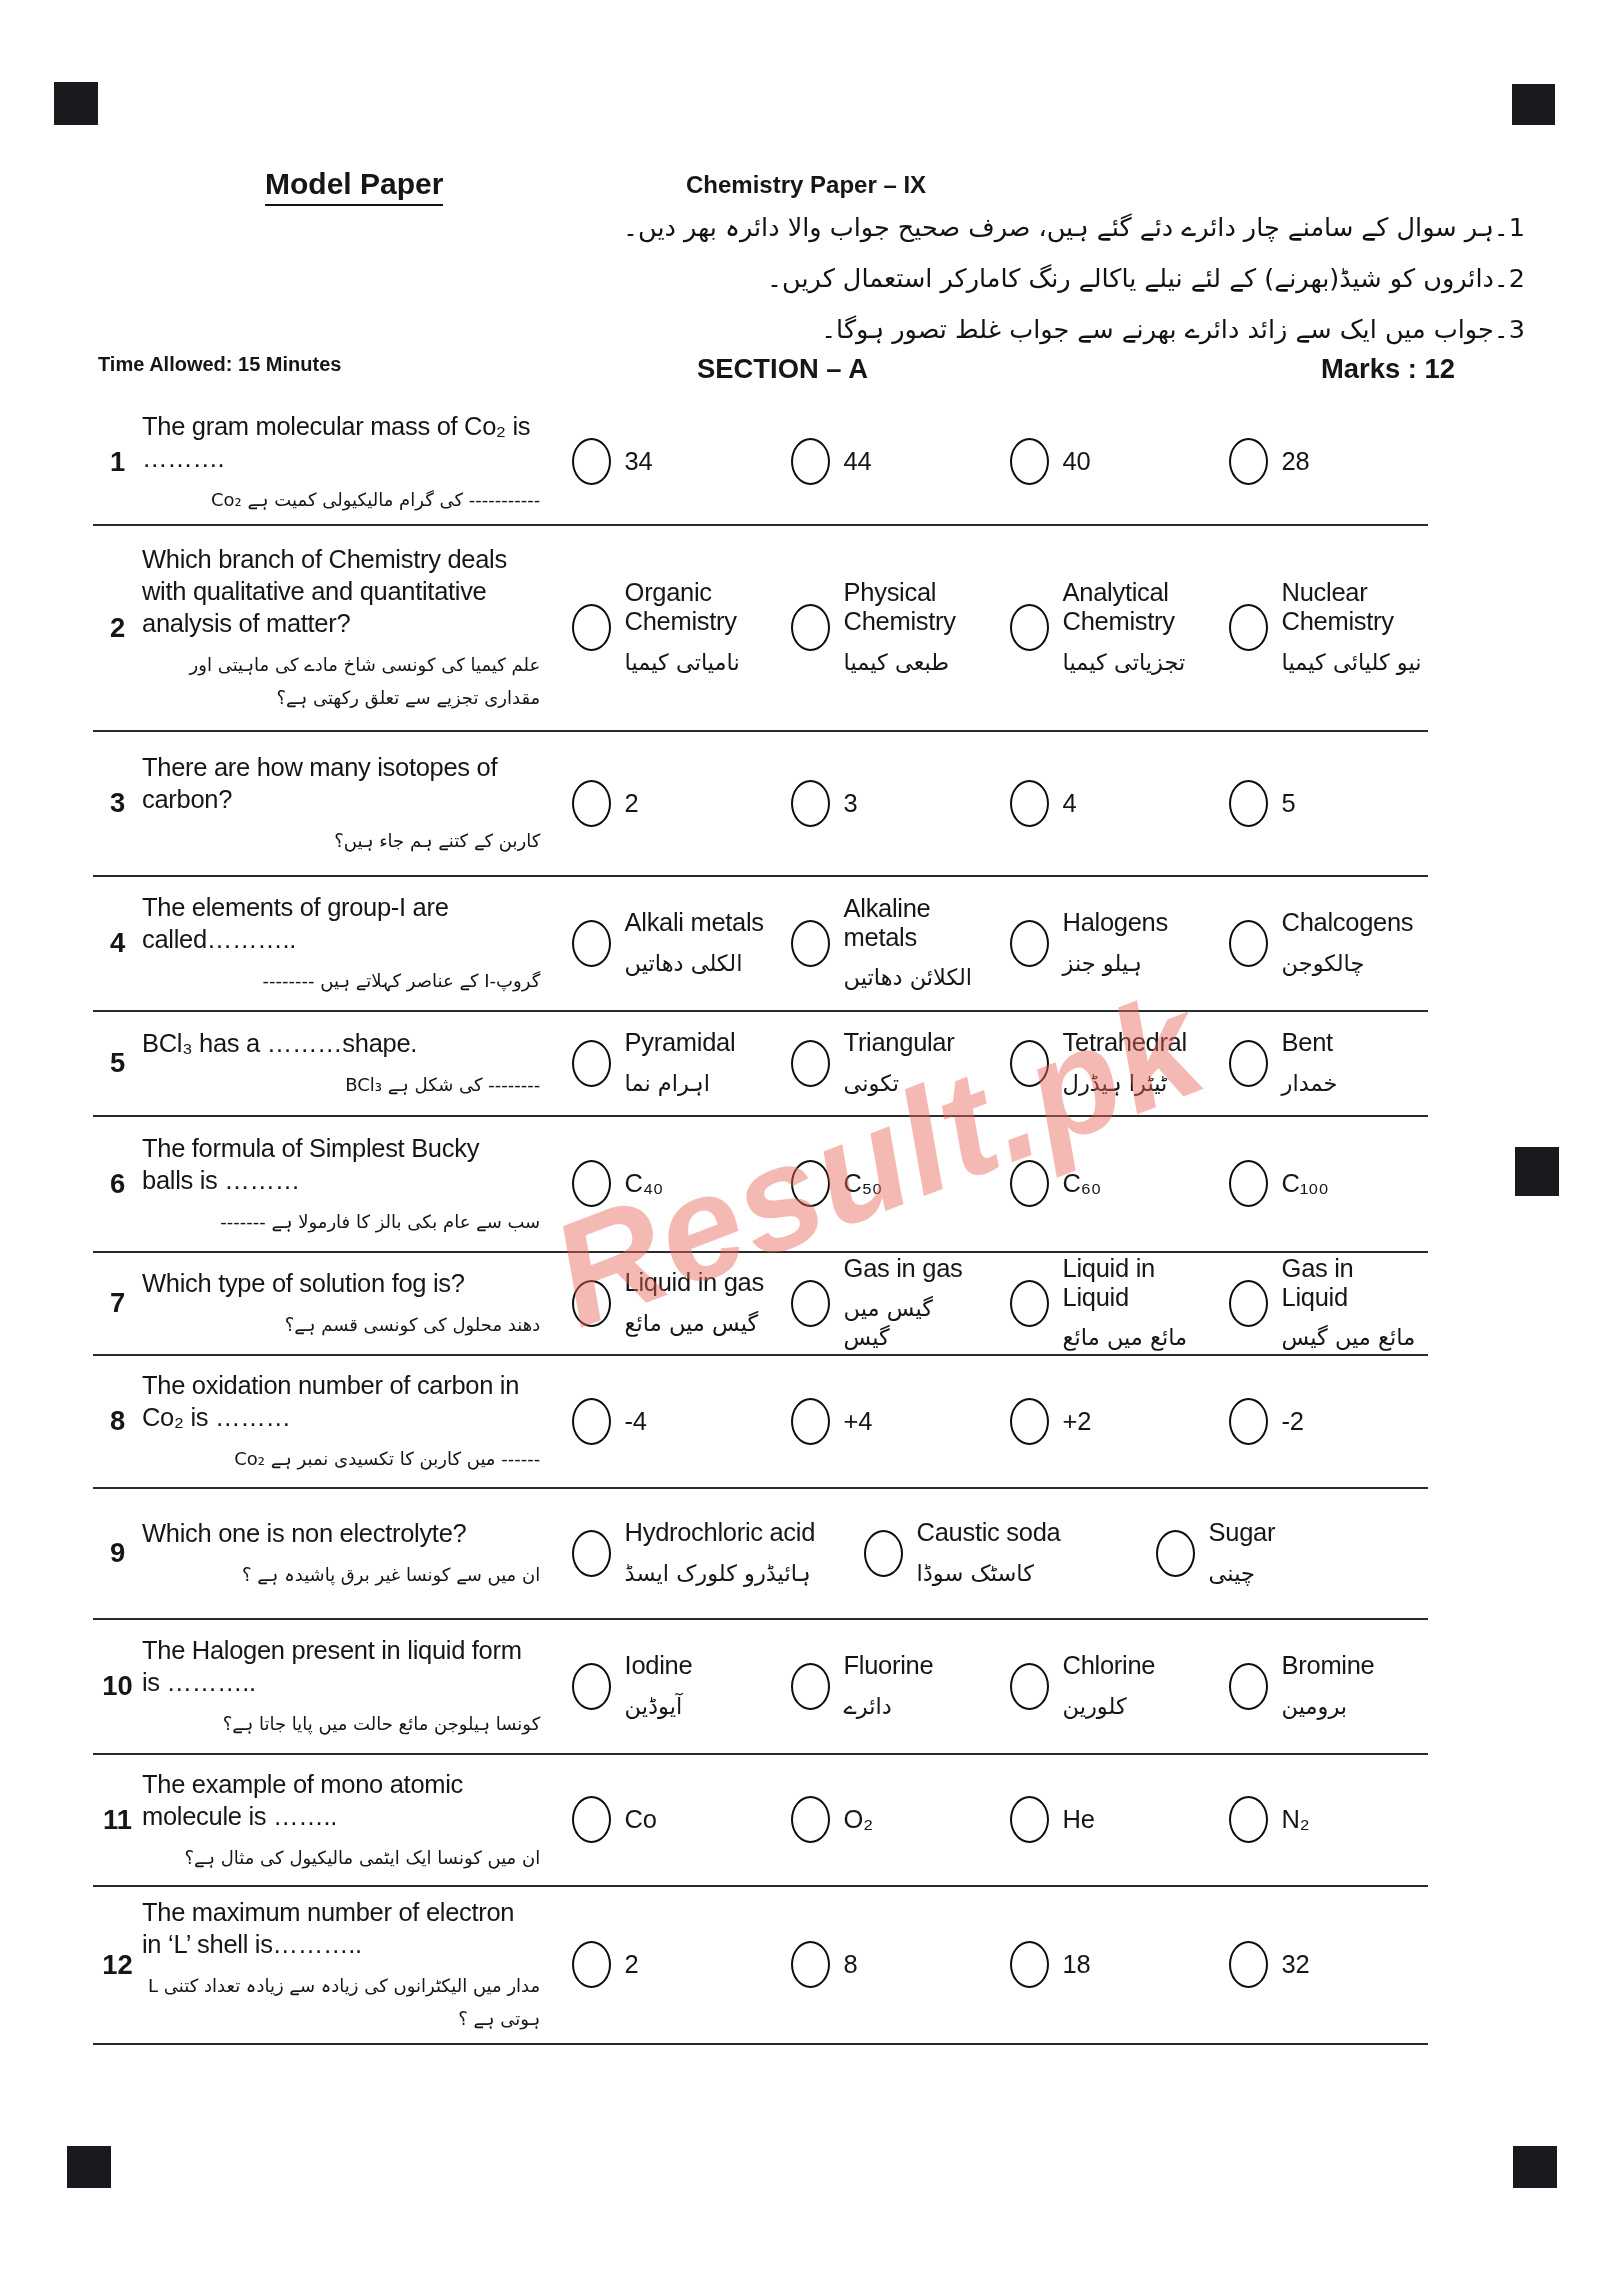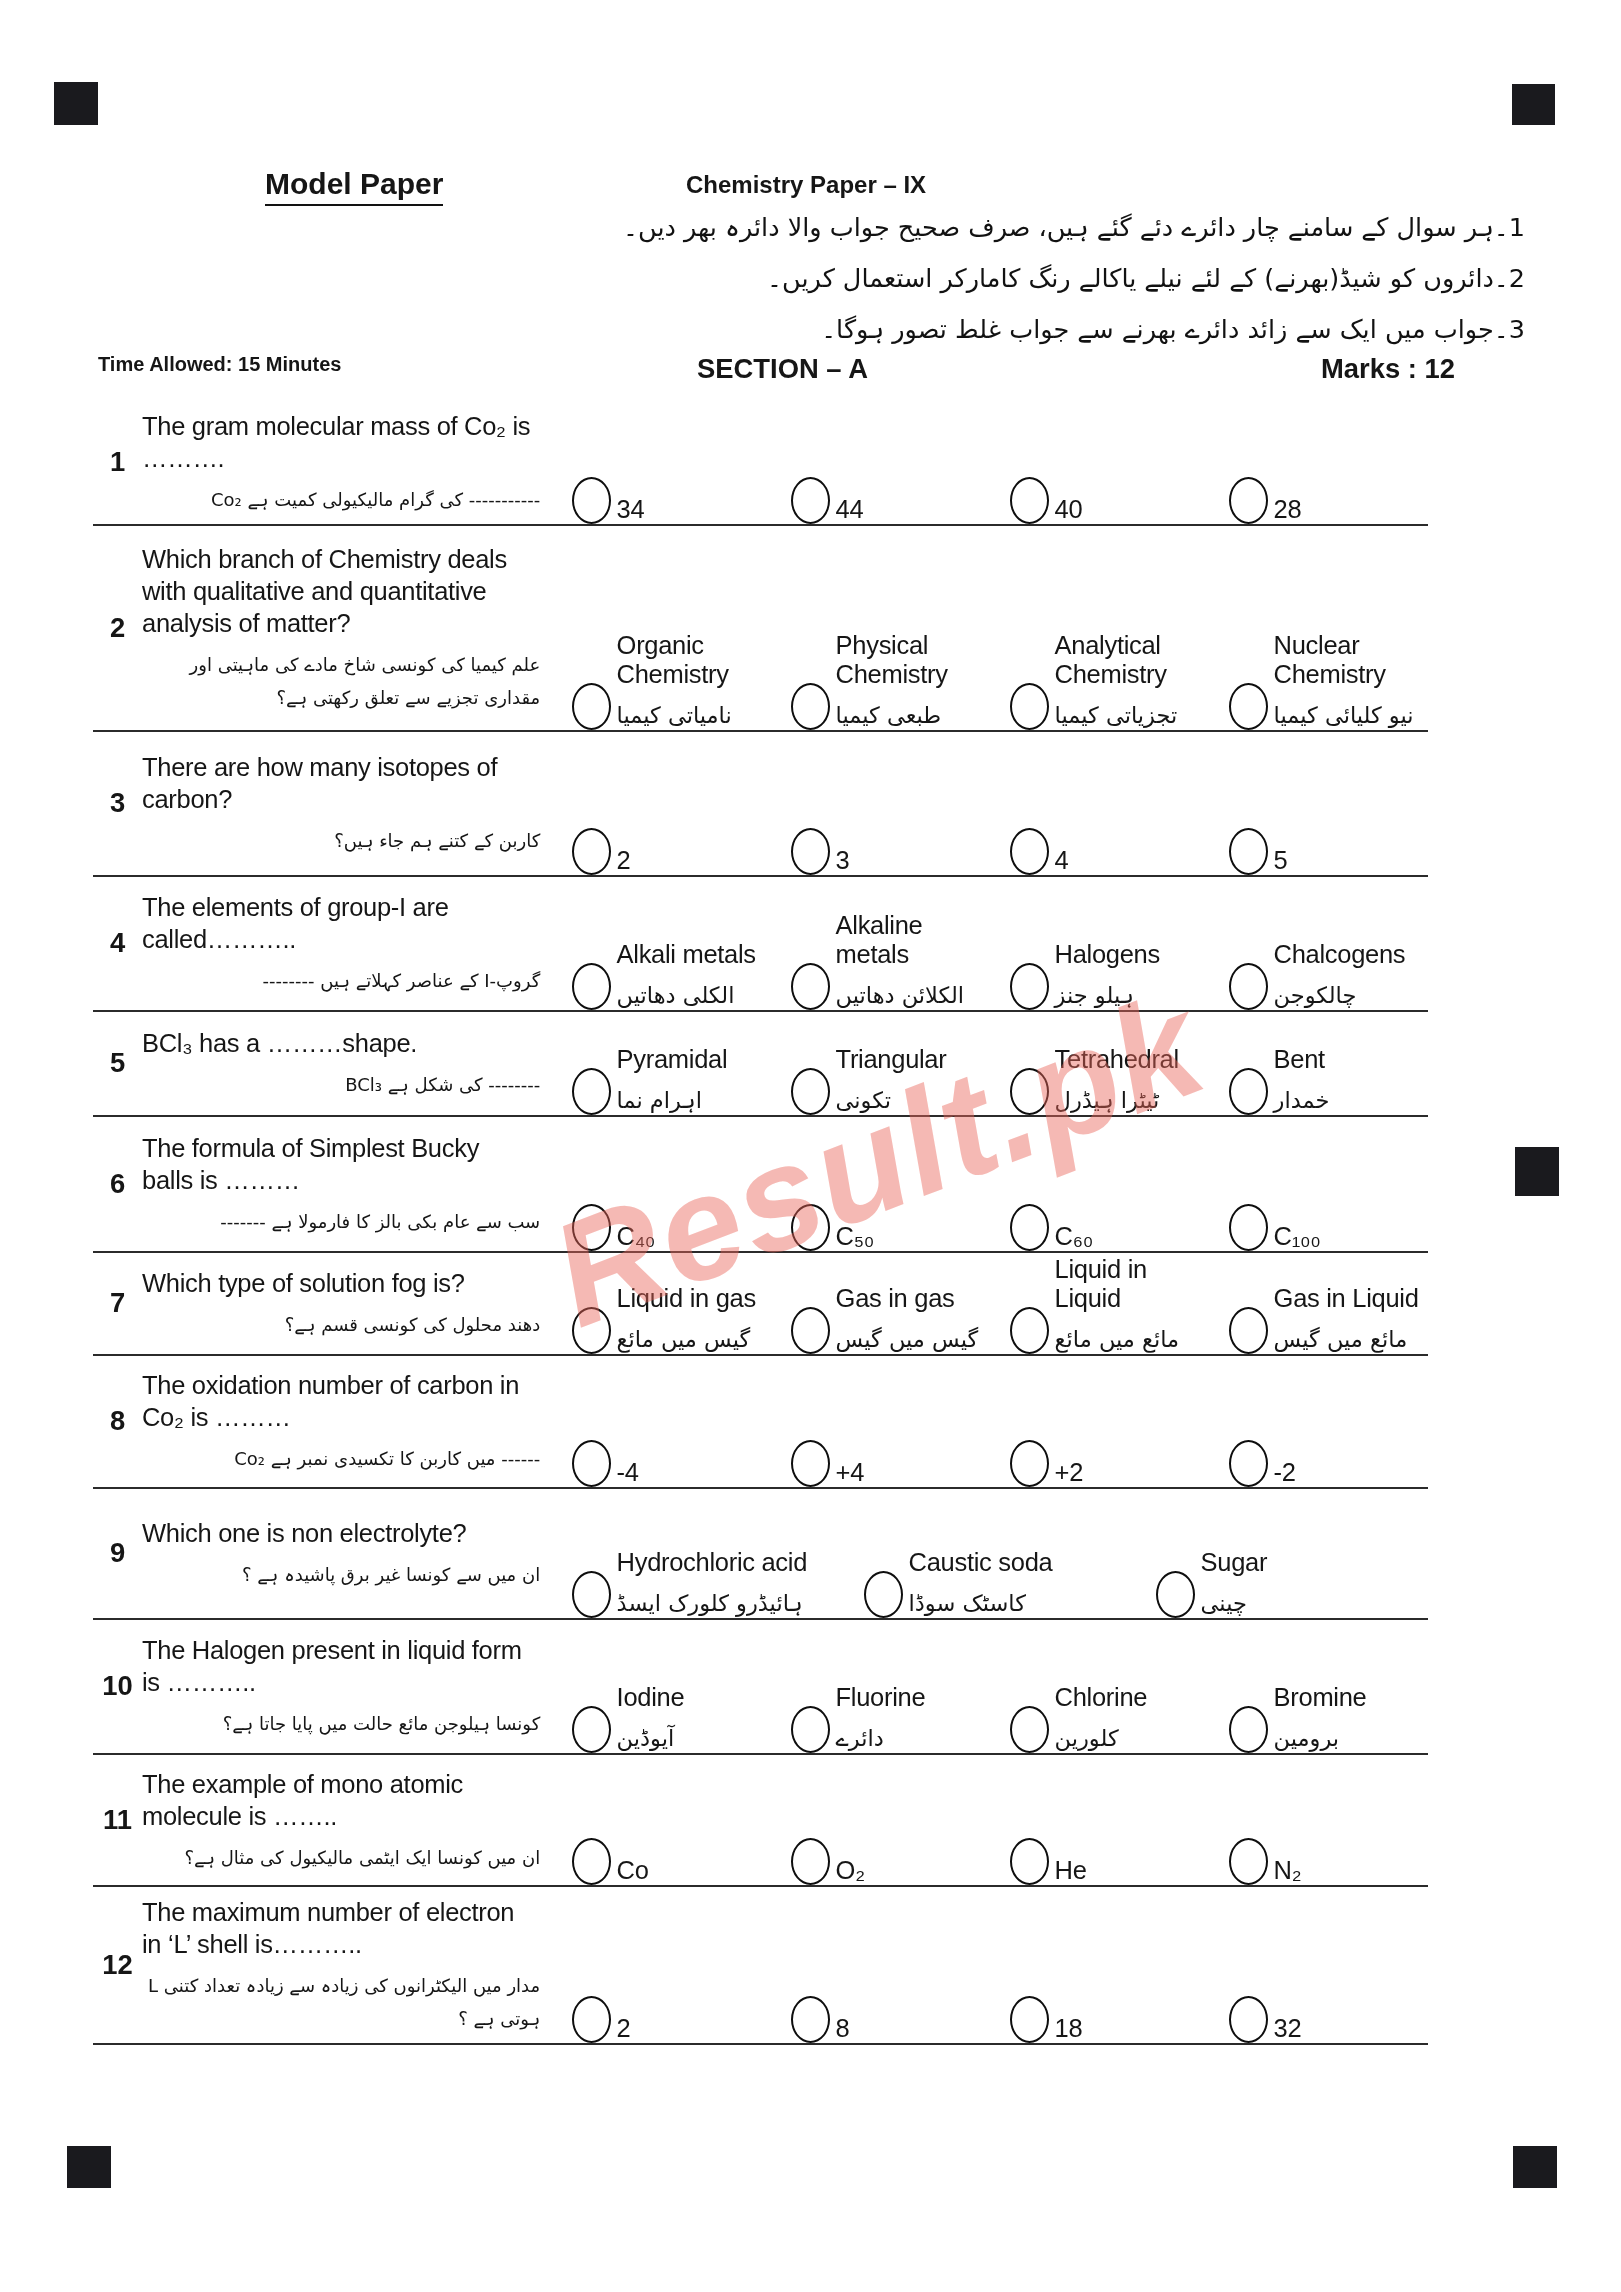--- a/index.html
+++ b/index.html
@@ -59,21 +59,21 @@
     width:410px; flex:none; padding:9.8px 11.8px 7.8px 0;
     display:flex; flex-direction:column; justify-content:center;
   }
   .qen { font-size:25.5px; line-height:32px; letter-spacing:-0.3px; max-width:394px; }
   .qur {
     font-size:18px; line-height:33px; margin-top:9px;
     direction:rtl; text-align:right; unicode-bidi:plaintext;
     font-family:"DejaVu Sans",sans-serif;
   }
   .opts { flex:1; display:flex; }
-  .opt { flex:1; display:flex; align-items:flex-end; gap:6px; padding-left:19.6px; min-width:0; }
+  .opt { flex:1; display:flex; align-items:center; gap:14px; padding-left:19.6px; min-width:0; }
   .bubble {
     width:39px; height:47px; flex:none;
     border:2.9px solid #0e0e0e; border-radius:50%;
     background:#fff; cursor:pointer;
   }
   .olabel { display:flex; flex-direction:column; min-width:0; padding-right:3.9px; }
   .oen { font-size:25.5px; line-height:29px; letter-spacing:-0.3px; max-width:192px; }
   .our {
     font-size:22.5px; line-height:29px; margin-top:11.8px;
     direction:rtl; text-align:left;

